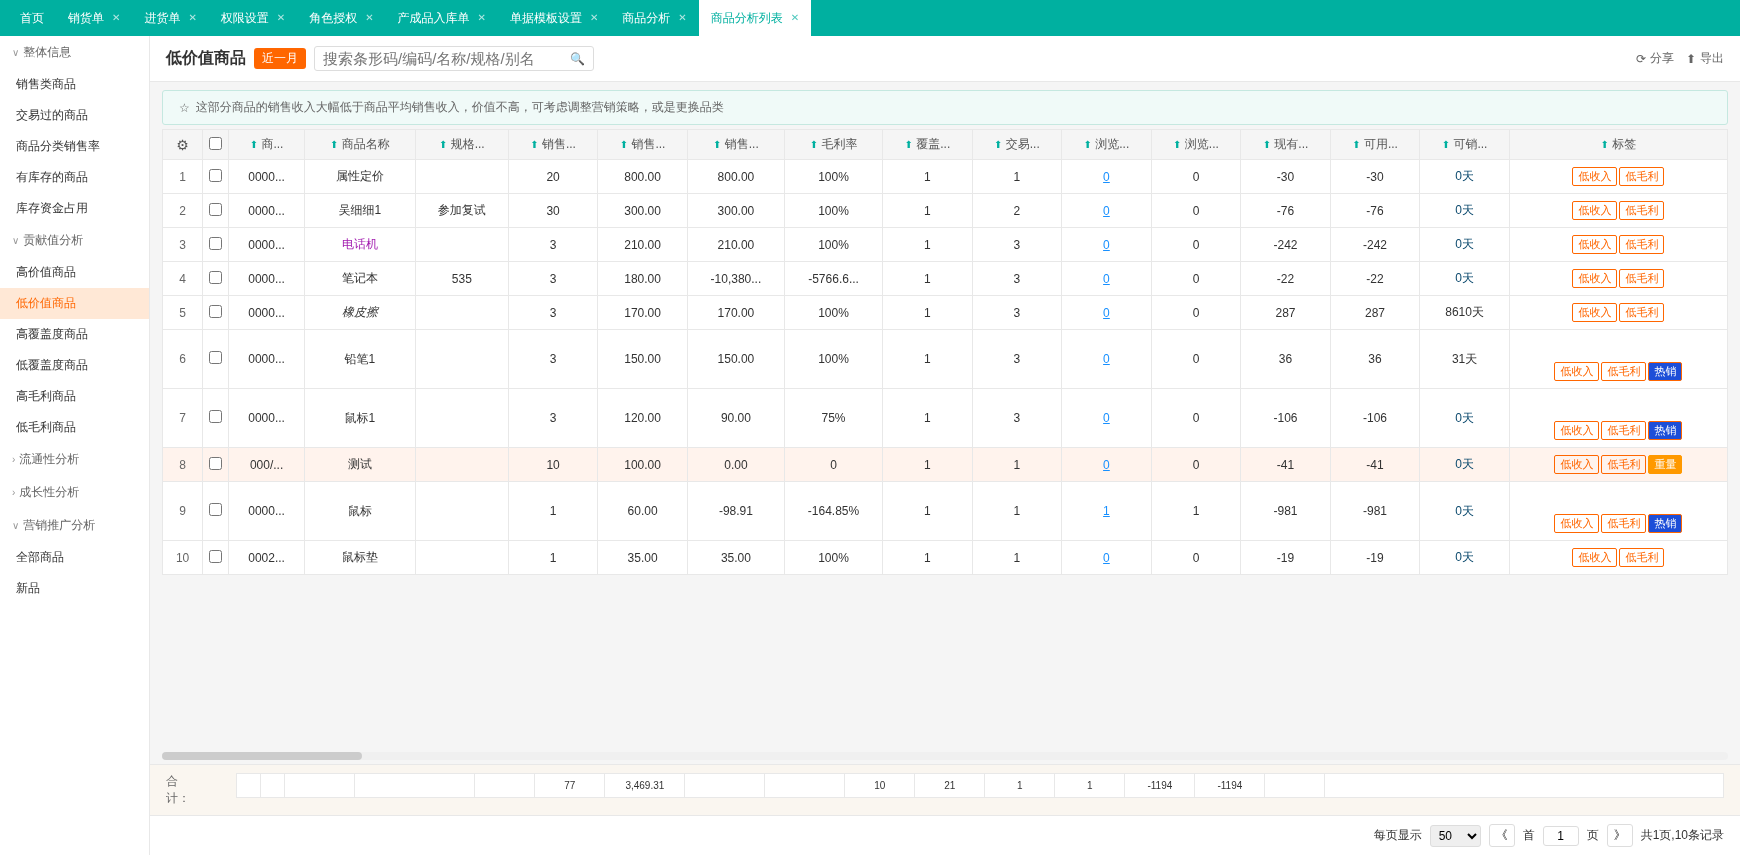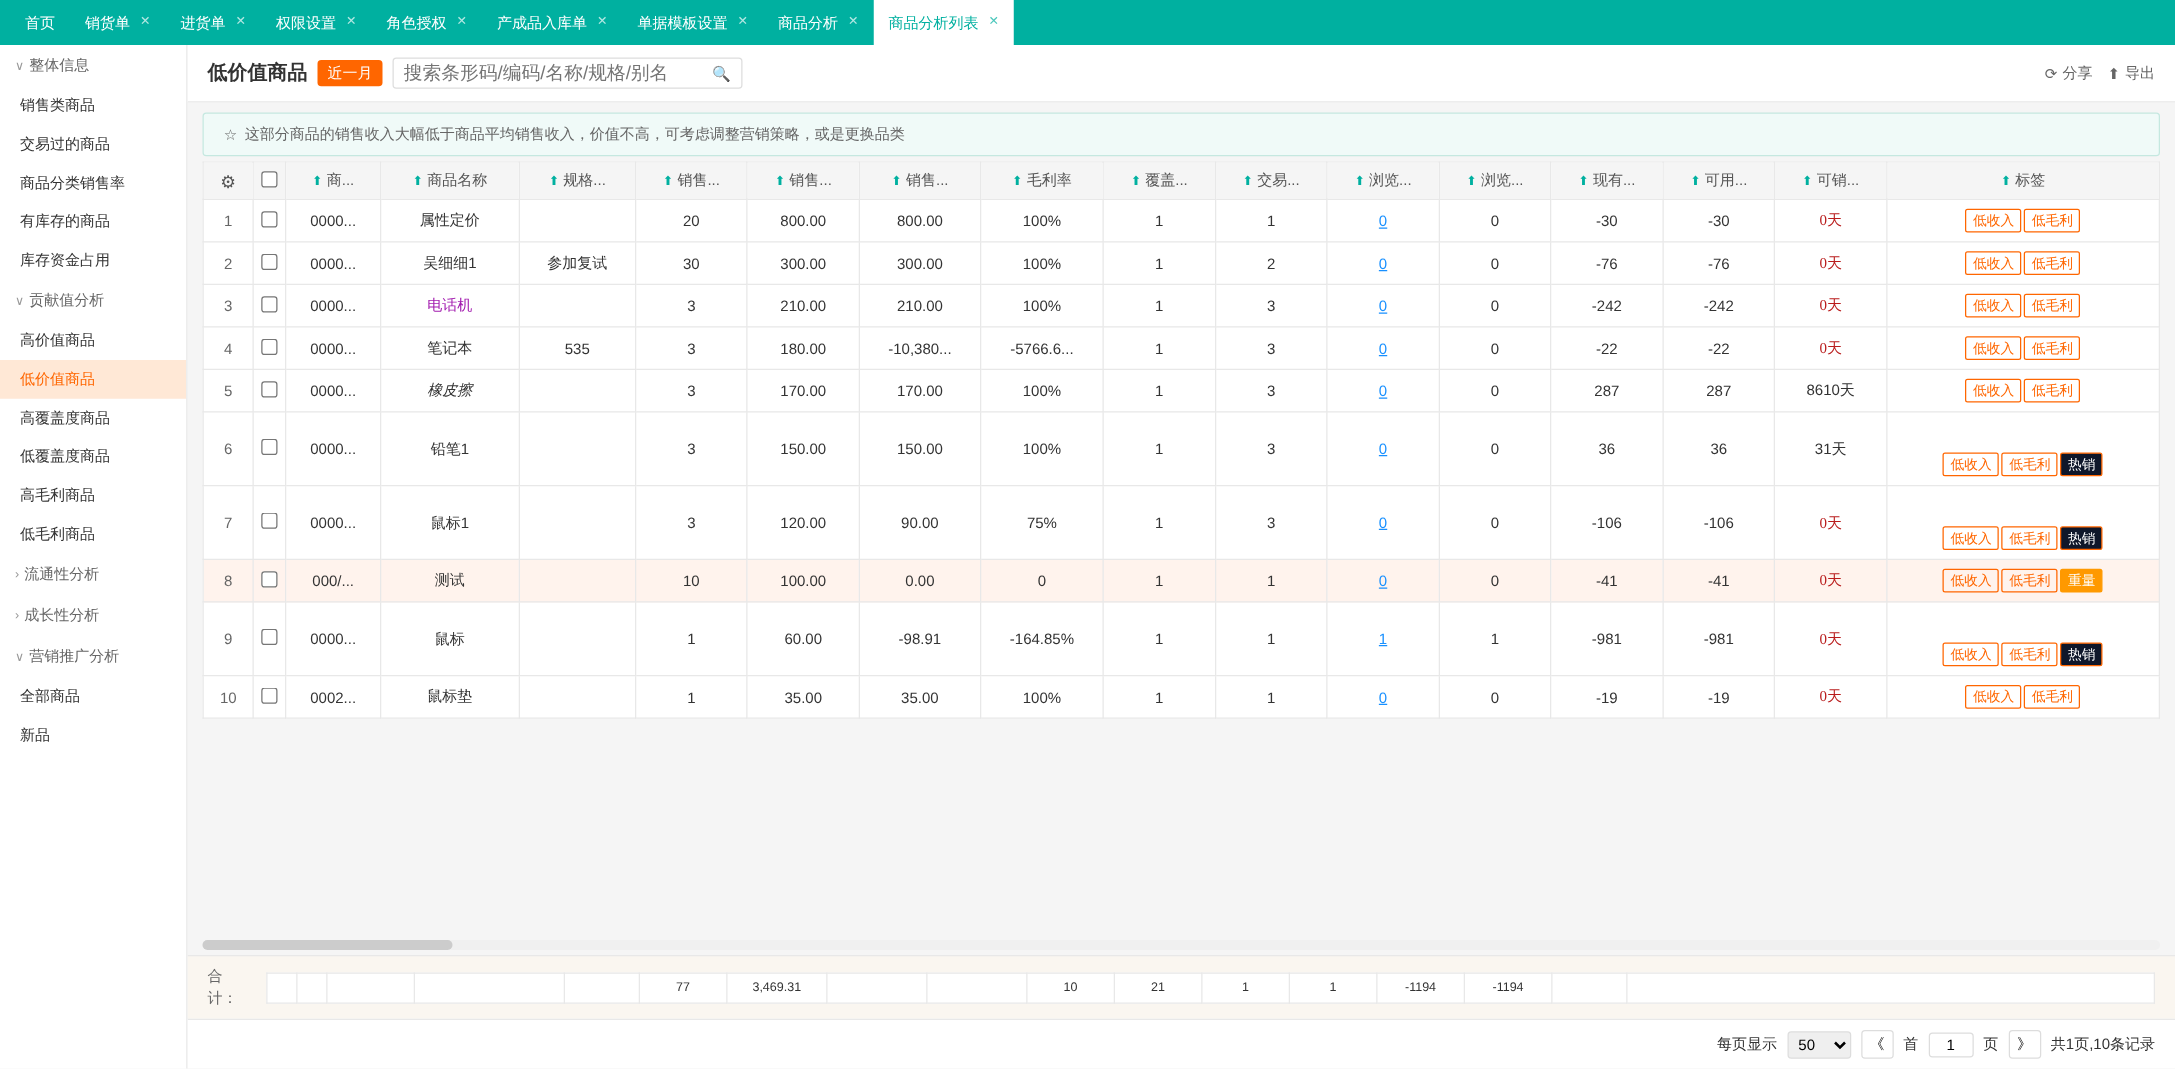--- a/index.html
+++ b/index.html
@@ -172,33 +172,34 @@
     tbody tr.highlighted { background: #fff3ed; }
     .tag-badge {
       display: inline-block;
       padding: 1px 5px;
       border-radius: 2px;
       font-size: 11px;
       margin: 1px;
     }
     .tag-low-income { color: #ff6600; border: 1px solid #ff6600; }
     .tag-low-margin { color: #ff6600; border: 1px solid #ff6600; }
-    .tag-hot { color: #fff; background: #0f172a; border: 1px solid #ff6600; margin-top: 26px; }
+    .tag-hot { color: #fff; background: #1d4ed8; border: 1px solid #ff6600; margin-top: 26px; }
     .tag-slow { color: #fff; background: #ff9900; border: 1px solid #ff9900; }
-    .days-zero { color: #b91c1c; font-family: Liberation Serif, serif; }
+    .days-zero { color: #0c4a6e; }
     .link { color: #1890ff; text-decoration: underline; cursor: pointer; }
 
     
     .footer-total {
       background: #faf6f0;
       border-top: 1px solid #e8e8e8;
       padding: 8px 16px;
       display: flex;
-      align-items: center;
-      font-size: 12px;
+      align-items: flex-start;
+      font-size: 12px;
+      gap: 24px;
     }
     .total-label { color: #666; margin-right: 12px; }
 
     
     .pagination {
       background: #fff;
       border-top: 1px solid #e8e8e8;
       padding: 8px 16px;
       display: flex;
       align-items: center;

